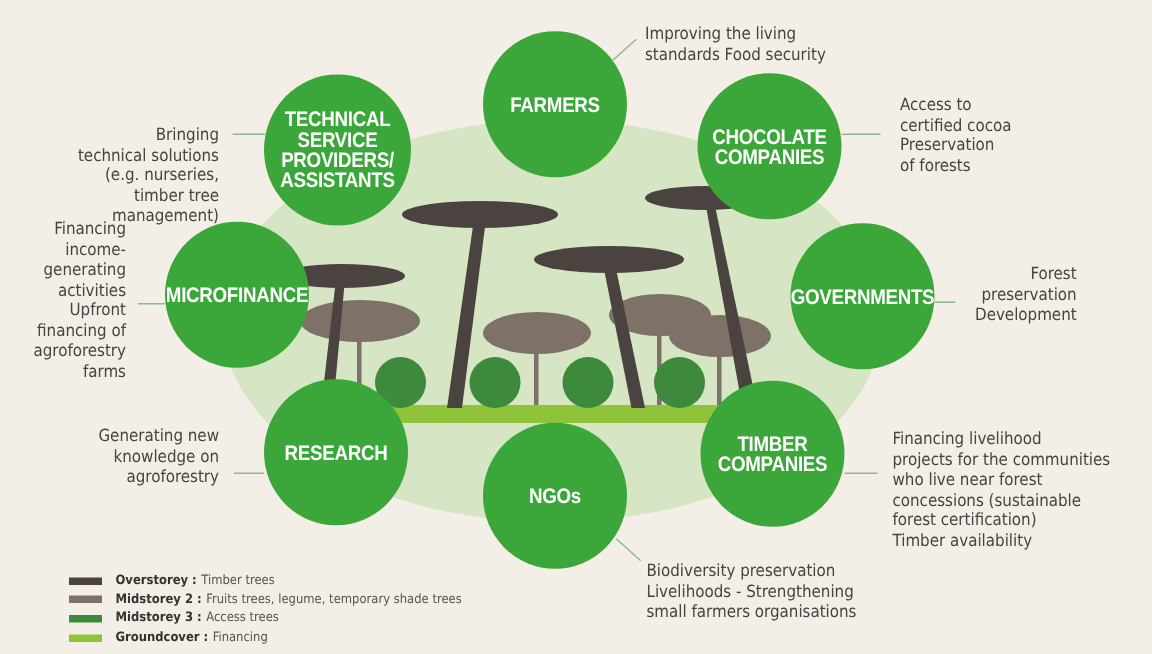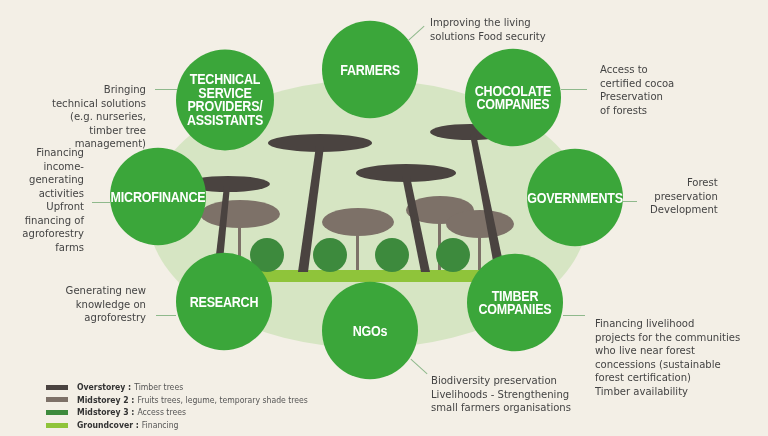--- a/index.html
+++ b/index.html
@@ -76,21 +76,21 @@
 <div class="line" style="left:563px;top:315px;width:22px;"></div>
 <div class="line" style="left:405px;top:33px;width:22px;transform:rotate(-42deg);"></div>
 <div class="line" style="left:408px;top:366px;width:22px;transform:rotate(42deg);"></div>
 
 <div class="desc r" style="right:622px;top:49px;margin-top:34px;">Bringing
 technical solutions
 (e.g. nurseries,
 timber tree
 management)</div>
 <div class="desc" style="left:430px;top:16px;">Improving the living
-solutions Food security</div>
+standards Food security</div>
 <div class="desc" style="left:600px;top:63px;">Access to
 certified cocoa
 Preservation
 of forests</div>
 <div class="desc r" style="right:684px;top:146px;">Financing
 income-
 generating
 activities
 Upfront
 financing of
@@ -98,21 +98,21 @@
 farms</div>
 <div class="desc" style="left:650px;top:176px;text-align:right;">Forest
 preservation
 Development</div>
 <div class="desc r" style="right:622px;top:284px;">Generating new
 knowledge on
 agroforestry</div>
 <div class="desc" style="left:431px;top:374px;">Biodiversity preservation
 Livelihoods - Strengthening
 small farmers organisations</div>
-<div class="desc" style="left:595px;top:286px;margin-top:31px;">Financing livelihood
+<div class="desc" style="left:595px;top:286px;">Financing livelihood
 projects for the communities
 who live near forest
 concessions (sustainable
 forest certification)
 Timber availability</div>
 
 <div class="legend">
   <div class="legend-row">
       <span class="swatch" style="background:#4a4340"></span>
       <span class="legend-key">Overstorey :</span>

